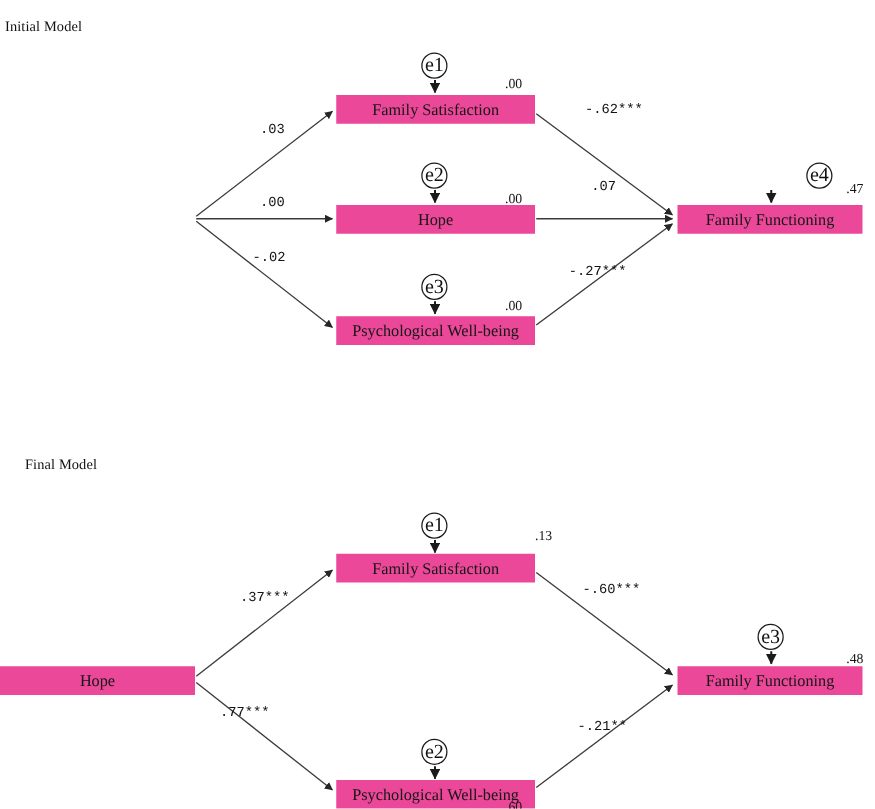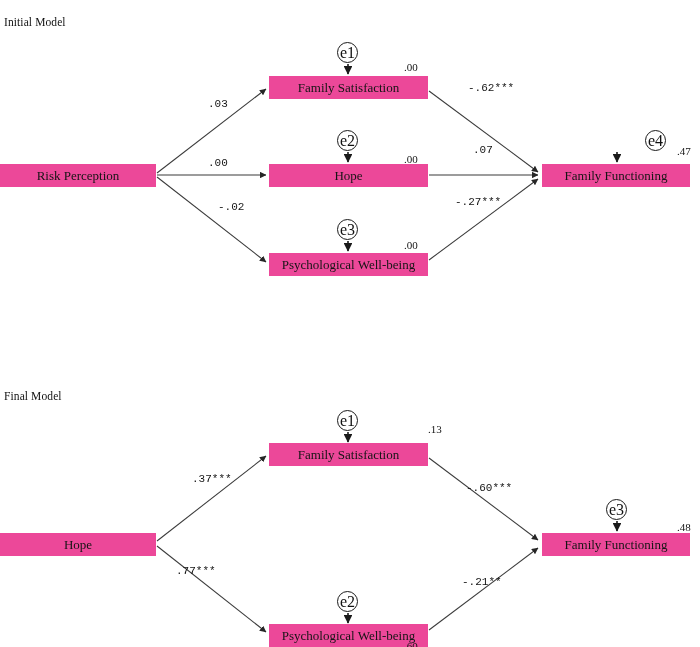--- a/index.html
+++ b/index.html
@@ -117,62 +117,61 @@
 
     <path d="M 429 630 L 538 548" stroke="#3a3a3a" stroke-width="1.05" fill="none" marker-end="url(#ah)"></path>
 
     <path d="M 348 432 L 348 442" stroke="#1a1a1a" stroke-width="1.6" fill="none" marker-end="url(#ahv)"></path>
     <path d="M 348 613 L 348 623" stroke="#1a1a1a" stroke-width="1.6" fill="none" marker-end="url(#ahv)"></path>
     <path d="M 617 521 L 617 531" stroke="#1a1a1a" stroke-width="1.6" fill="none" marker-end="url(#ahv)"></path>
   </svg>
 
   <div class="section-title" style="left:4px; top:16px;">Initial Model</div>
 
-  <div class="node-box" style="left:0px; top:164px; width:156px; height:23px;">Risk Perception</div>
 
   <div class="node-box" style="left:269px; top:76px; width:159px; height:23px;">Family Satisfaction</div>
   <div class="node-box" style="left:269px; top:164px; width:159px; height:23px;">Hope</div>
   <div class="node-box" style="left:269px; top:253px; width:159px; height:23px;">Psychological Well-being</div>
 
   <div class="node-box" style="left:542px; top:164px; width:148px; height:23px;">Family Functioning</div>
 
   <div class="err-circle" style="left:337px; top:42px;">e1</div>
   <div class="err-circle" style="left:337px; top:130px;">e2</div>
   <div class="err-circle" style="left:337px; top:219px;">e3</div>
   <div class="err-circle" style="left:606px; top:130px;margin-left:39px;">e4</div>
 
   <div class="rsq" style="left:404px; top:61px;">.00</div>
   <div class="rsq" style="left:404px; top:153px;">.00</div>
   <div class="rsq" style="left:404px; top:239px;">.00</div>
   <div class="rsq" style="left:677px; top:145px;">.47</div>
 
   <div class="coef" style="left:208px; top:98px;">.03</div>
   <div class="coef" style="left:208px; top:157px;">.00</div>
-  <div class="coef" style="left:218px; top:201px;">-.02</div>
+  <div class="coef" style="left:202px; top:201px;">-.02</div>
 
   <div class="coef" style="left:468px; top:82px;">-.62***</div>
   <div class="coef" style="left:473px; top:144px;">.07</div>
-  <div class="coef" style="left:455px; top:196px;">-.27***</div>
+  <div class="coef" style="left:455px; top:212px;">-.27***</div>
 
-  <div class="section-title" style="left:4px; top:366px;margin-top:24px;">Final Model</div>
+  <div class="section-title" style="left:20px; top:366px;">Final Model</div>
 
   <div class="node-box" style="left:0px; top:533px; width:156px; height:23px;">Hope</div>
 
   <div class="node-box" style="left:269px; top:443px; width:159px; height:23px;">Family Satisfaction</div>
   <div class="node-box" style="left:269px; top:624px; width:159px; height:23px;">Psychological Well-being</div>
 
   <div class="node-box" style="left:542px; top:533px; width:148px; height:23px;">Family Functioning</div>
 
   <div class="err-circle" style="left:337px; top:410px;">e1</div>
   <div class="err-circle" style="left:337px; top:591px;">e2</div>
   <div class="err-circle" style="left:606px; top:499px;">e3</div>
 
   <div class="rsq" style="left:404px; top:423px;margin-left:24px;">.13</div>
   <div class="rsq" style="left:404px; top:640px;">.60</div>
   <div class="rsq" style="left:677px; top:521px;">.48</div>
 
   <div class="coef" style="left:192px; top:473px;">.37***</div>
   <div class="coef" style="left:176px; top:565px;">.77***</div>
 
-  <div class="coef" style="left:466px; top:466px;margin-top:16px;">-.60***</div>
+  <div class="coef" style="left:466px; top:466px;">-.60***</div>
   <div class="coef" style="left:462px; top:576px;">-.21**</div>
 
 </div>
 
 </body></html>

